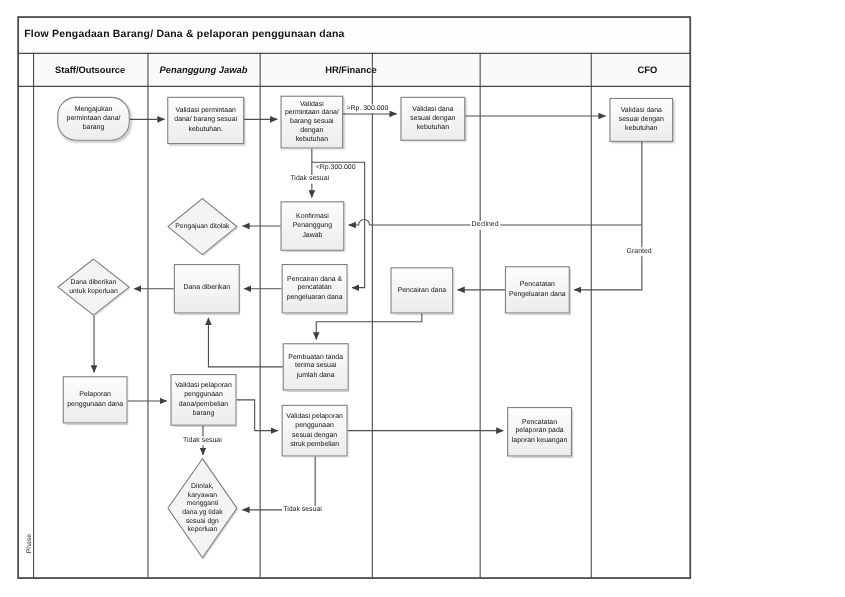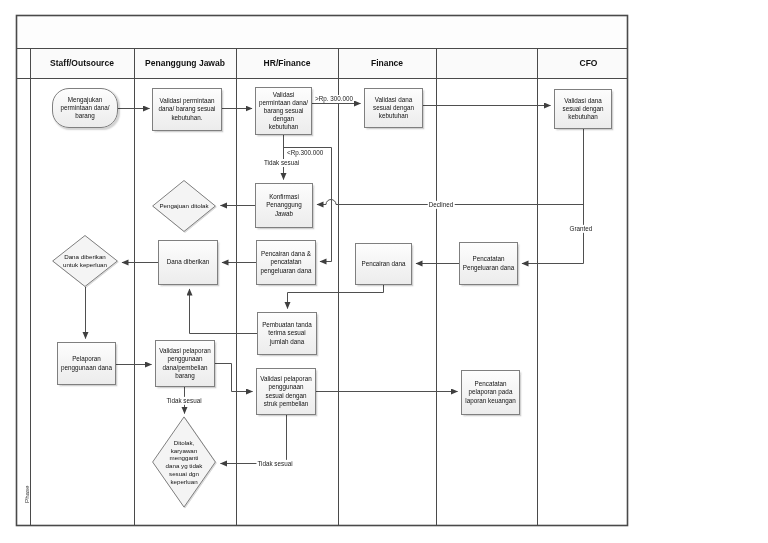--- a/index.html
+++ b/index.html
@@ -84,24 +84,24 @@
       <path d="M85.5 287 V338.5" marker-end="url(#arrow)"></path>
       <path d="M116 364.5 H151.5" marker-end="url(#arrow)"></path>
       <path d="M215 363.5 H231.5 V391.5 H252.5" marker-end="url(#arrow)"></path>
       <path d="M316 391.5 H457.5" marker-end="url(#arrow)"></path>
       <path d="M286.5 415 V463.5 H220.5" marker-end="url(#arrow)"></path>
       <path d="M184.5 387 V413.5" marker-end="url(#arrow)"></path>
       <path d="M255 205.5 H220.5" marker-end="url(#arrow)"></path>
     </g>
   </svg>
 
+  <div class="title">Flow Pengadaan Barang/ Dana &amp; pelaporan penggunaan dana</div>
   <div class="lane-head" style="left:30px;width:104px;">Staff/Outsource</div>
-  <div class="lane-head" style="left:134px;width:102px;">Penanggung Jawab</div>
-  <div class="lane-head" style="left:236px;width:102px;">HR/Finance</div>
-  <div class="lane-head" style="left:338px;width:98px;">Finance</div>
+  <div class="lane-head" style="left:134px;width:102px;font-style:italic;">Penanggung Jawab</div>
+  <div class="lane-head" style="left:236px;width:102px;padding-left:32px;">HR/Finance</div>
   <div class="lane-head" style="left:537px;width:103px;">CFO</div>
   <div class="phase-label">Phase</div>
 
   <div class="node terminator" style="left:52px;top:88px;width:66px;height:40px;">Mengajukan permintaan dana/ barang</div>
   <div class="node" style="left:152px;top:88px;width:70px;height:43px;">Validasi permintaan dana/ barang sesuai kebutuhan.</div>
   <div class="node" style="left:255px;top:87px;width:57px;height:48px;">Validasi permintaan dana/ barang sesuai dengan kebutuhan</div>
   <div class="node" style="left:364px;top:88px;width:59px;height:40px;">Validasi dana sesuai dengan kebutuhan</div>
   <div class="node" style="left:554px;top:89px;width:58px;height:40px;">Validasi dana sesuai dengan kebutuhan</div>
   <div class="node" style="left:255px;top:183px;width:58px;height:45px;">Konfirmasi Penanggung Jawab</div>
   <div class="node" style="left:158px;top:240px;width:60px;height:45px;">Dana diberikan</div>

